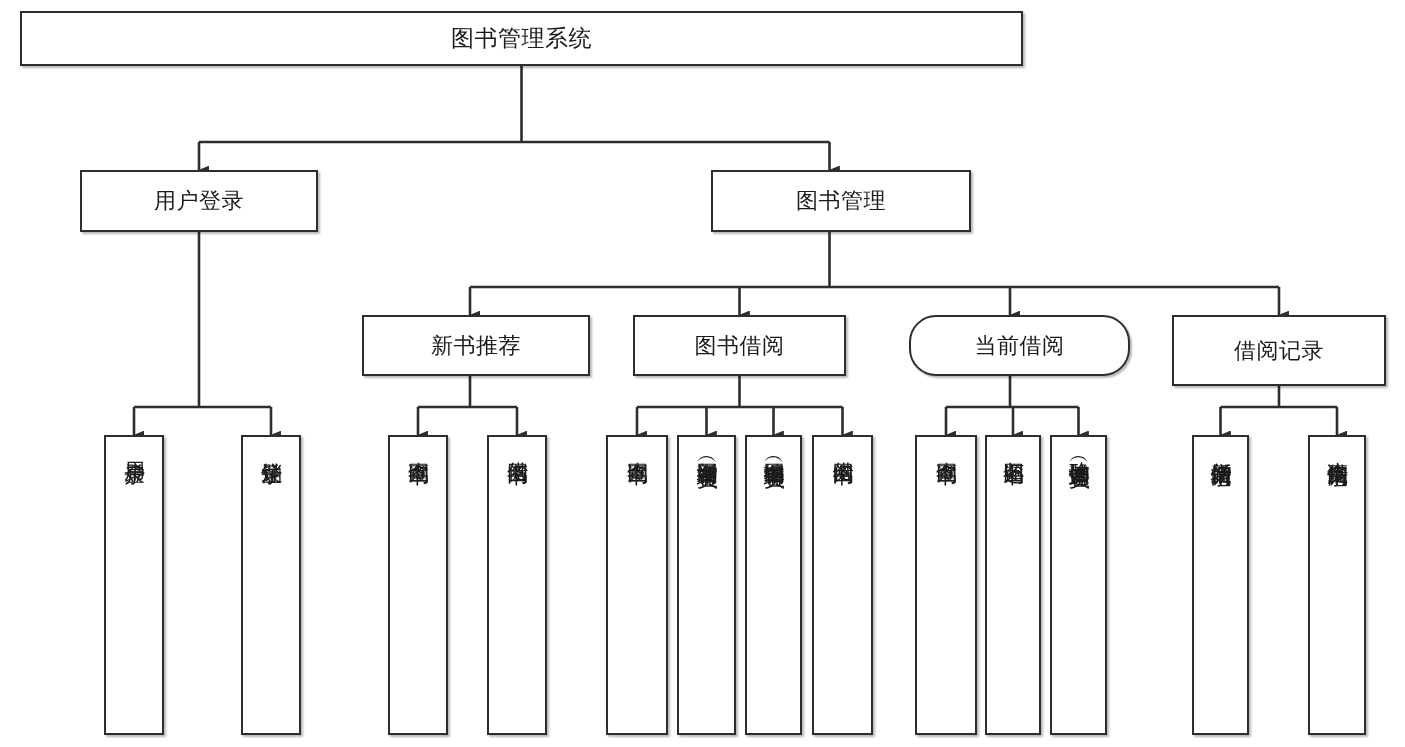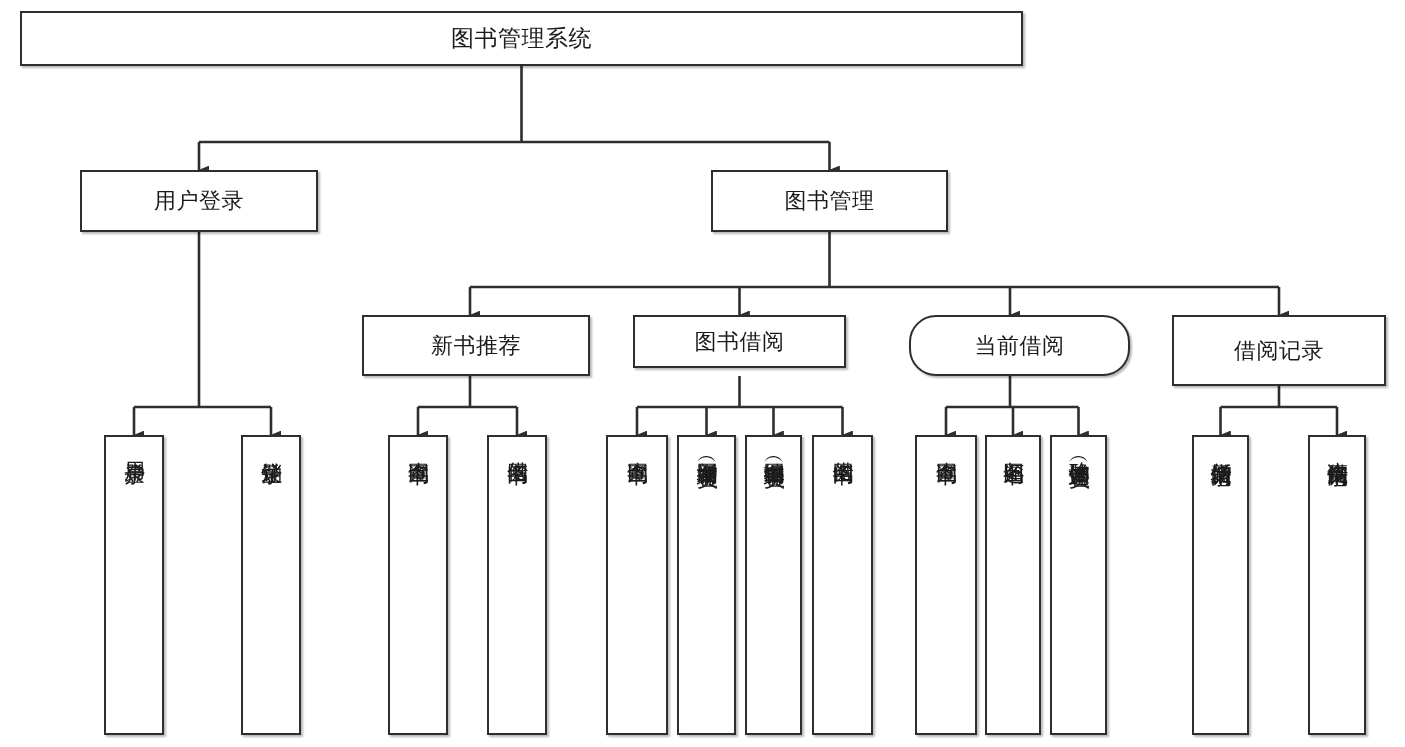--- a/index.html
+++ b/index.html
@@ -126,27 +126,27 @@
       </g>
   </svg>
 
   <div id="node-layer">
       <div class="node horiz root" style="left: 20px; top: 11px; width: 1003px; height: 55px;">
         <span class="label">图书管理系统</span>
       </div>
       <div class="node horiz" style="left: 80px; top: 170px; width: 238px; height: 62px;">
         <span class="label">用户登录</span>
       </div>
-      <div class="node horiz" style="left: 711px; top: 170px; width: 237px; height: 62px;">
+      <div class="node horiz" style="left: 711px; top: 170px; width: 260px; height: 62px;">
         <span class="label">图书管理</span>
       </div>
       <div class="node horiz" style="left: 362px; top: 315px; width: 228px; height: 61px;">
         <span class="label">新书推荐</span>
       </div>
-      <div class="node horiz" style="left: 633px; top: 315px; width: 213px; height: 53px;">
+      <div class="node horiz" style="left: 633px; top: 315px; width: 213px; height: 61px;">
         <span class="label">图书借阅</span>
       </div>
       <div class="node horiz" style="left: 909px; top: 315px; width: 221px; height: 61px; border-radius: 27px;">
         <span class="label">当前借阅</span>
       </div>
       <div class="node horiz" style="left: 1172px; top: 315px; width: 214px; height: 71px;">
         <span class="label">借阅记录</span>
       </div>
       <div class="node vert" style="left: 104px; top: 435px; width: 60px; height: 300px;">
         <span class="label">用户登录</span>

